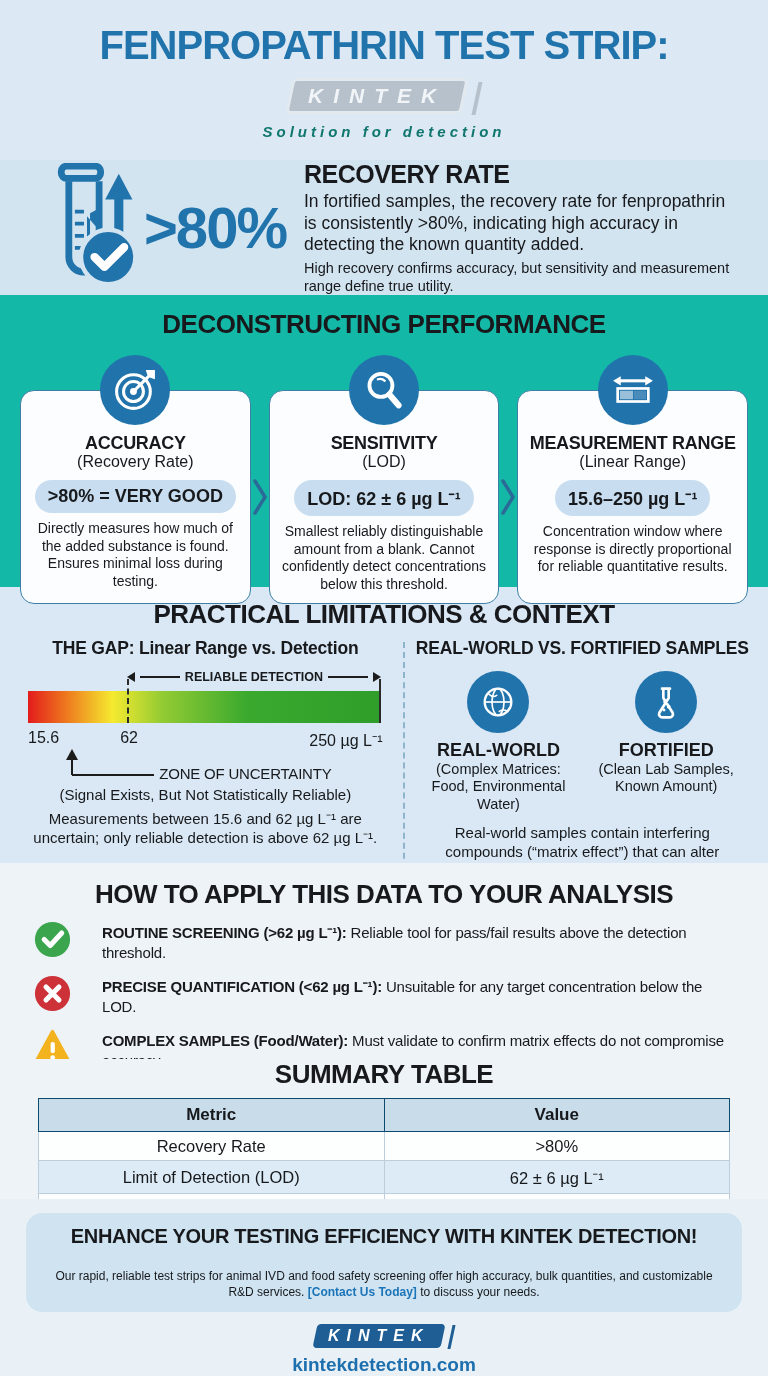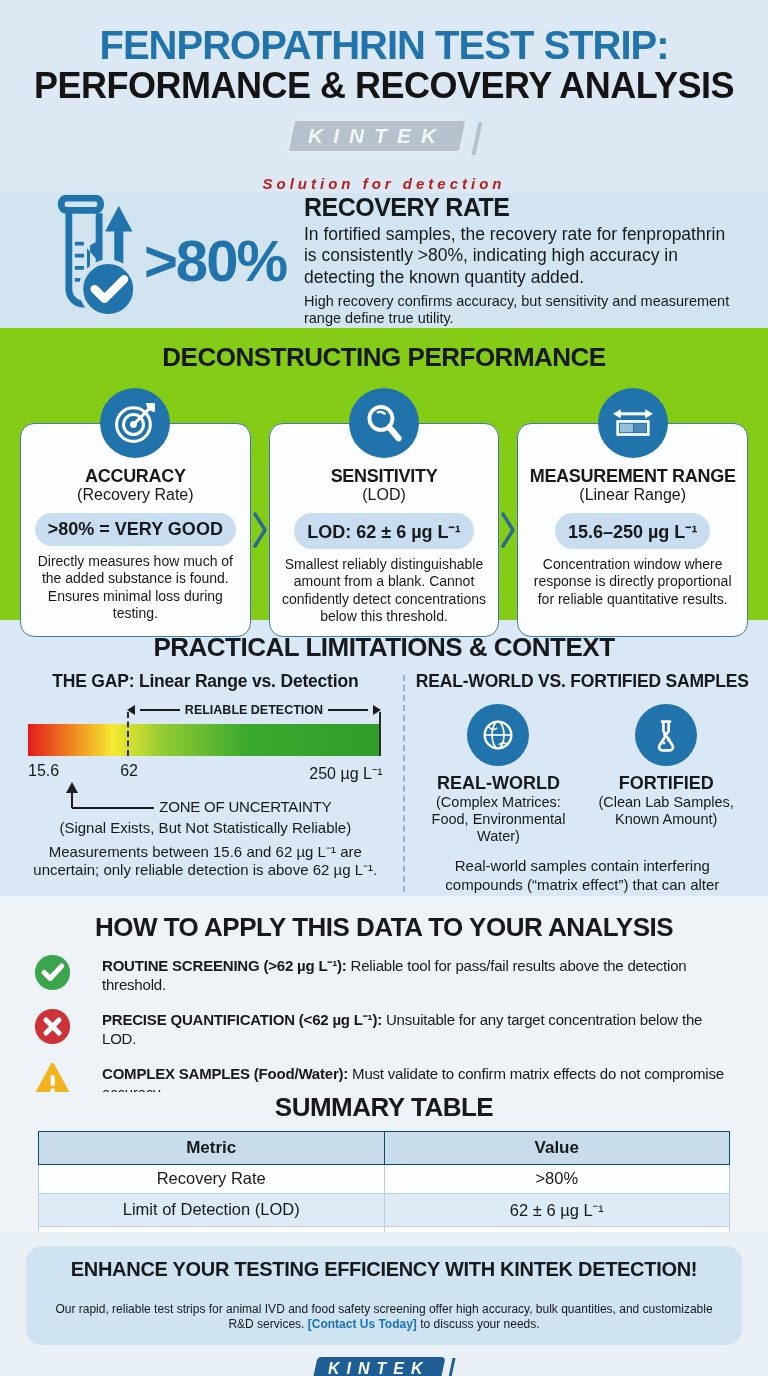--- a/index.html
+++ b/index.html
@@ -16,35 +16,35 @@
   .title2 { font-size:36px; font-weight:bold; color:#141414; letter-spacing:-0.5px; line-height:1.1; }
   .hlogo { margin-top:12px; display:inline-block; }
   .hlogo-box {
     display:inline-block; transform:skewX(-12deg); background:#b6c1cc;
     border:3px solid #e2e9ef; border-radius:5px; padding:3px 16px; position:relative;
   }
   .hlogo-box span { display:inline-block; transform:skewX(12deg); color:#f2f5f8;
     font-weight:bold; font-style:italic; font-size:21px; letter-spacing:10px; }
   .hlogo-slash { display:inline-block; width:10px; height:33px; border-right:4px solid #b6c1cc;
     transform:skewX(-12deg); margin-left:4px; vertical-align:middle; }
-  .hlogo-tag { margin-top:20px; color:#b91c1c; font-style:italic; font-weight:bold;
+  .hlogo-tag { margin-top:8px; color:#0f766e; font-style:italic; font-weight:bold;
     font-size:15px; letter-spacing:4px; }
 
   
   .recovery { background:#d3e4f1; height:146px; display:flex; align-items:center; padding:0 34px; }
   .rec-icon { flex:0 0 108px; }
   .rec-stat { font-size:58px; font-weight:bold; color:#2173ac; letter-spacing:-2px;
     margin:0 18px 0 2px; white-space:nowrap; }
   .rec-text { flex:1; }
   .rec-text h2 { font-size:25px; letter-spacing:-0.5px; }
   .rec-body { font-size:17.5px; line-height:1.22; margin-top:2px; }
   .rec-note { font-size:14.5px; line-height:1.2; margin-top:5px; }
 
   
-  .perf { background:#84cc16; height:292px; padding-top:14px; }
+  .perf { background:#14b8a6; height:292px; padding-top:14px; }
   .sec-h2 { text-align:center; font-size:26px; font-weight:bold; letter-spacing:-0.5px; }
   .cards { display:flex; align-items:stretch; padding:0 20px; margin-top:50px; }
   .card { flex:1; position:relative; background:#fbfdfe; border:1.5px solid #3f7fa6;
     border-radius:14px; padding:42px 9px 10px; text-align:center; }
   .card-icon { position:absolute; top:-36px; left:50%; transform:translateX(-50%);
     width:70px; height:70px; border-radius:50%; background:#2173ac;
     display:flex; align-items:center; justify-content:center; }
   .card-title { font-size:18px; font-weight:bold; letter-spacing:-0.3px; }
   .card-sub { font-size:16px; margin-top:-1px; }
   .badge { display:inline-block; background:#c8def0; border-radius:18px;
@@ -122,21 +122,20 @@
     transform:skewX(-12deg); margin-left:3px; vertical-align:middle; }
   .fsite { font-size:19px; font-weight:bold; color:#1e6fad; margin-top:5px; }
 </style>
 </head>
 <body>
 
 <div class="page">
 
   <div class="header">
     <div class="title1">FENPROPATHRIN TEST STRIP:</div>
-    <div class="title2">PERFORMANCE &amp; RECOVERY ANALYSIS</div>
     <div class="hlogo">
       <div>
         <span class="hlogo-box"><span>KINTEK</span></span><span class="hlogo-slash"></span>
       </div>
       <div class="hlogo-tag">Solution for detection</div>
     </div>
   </div>
 
   <div class="recovery">
     <div class="rec-icon">

